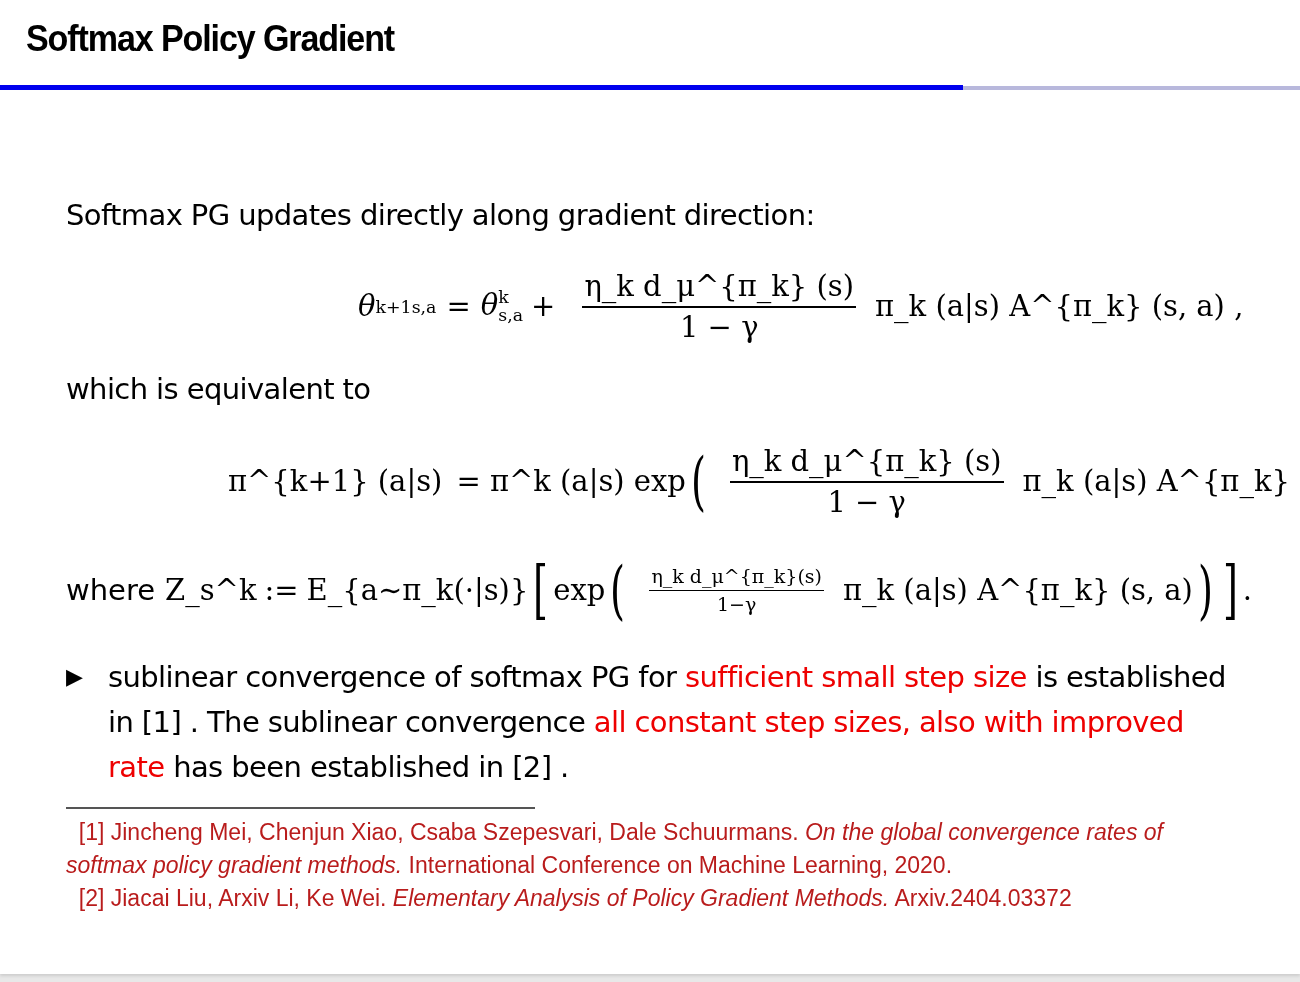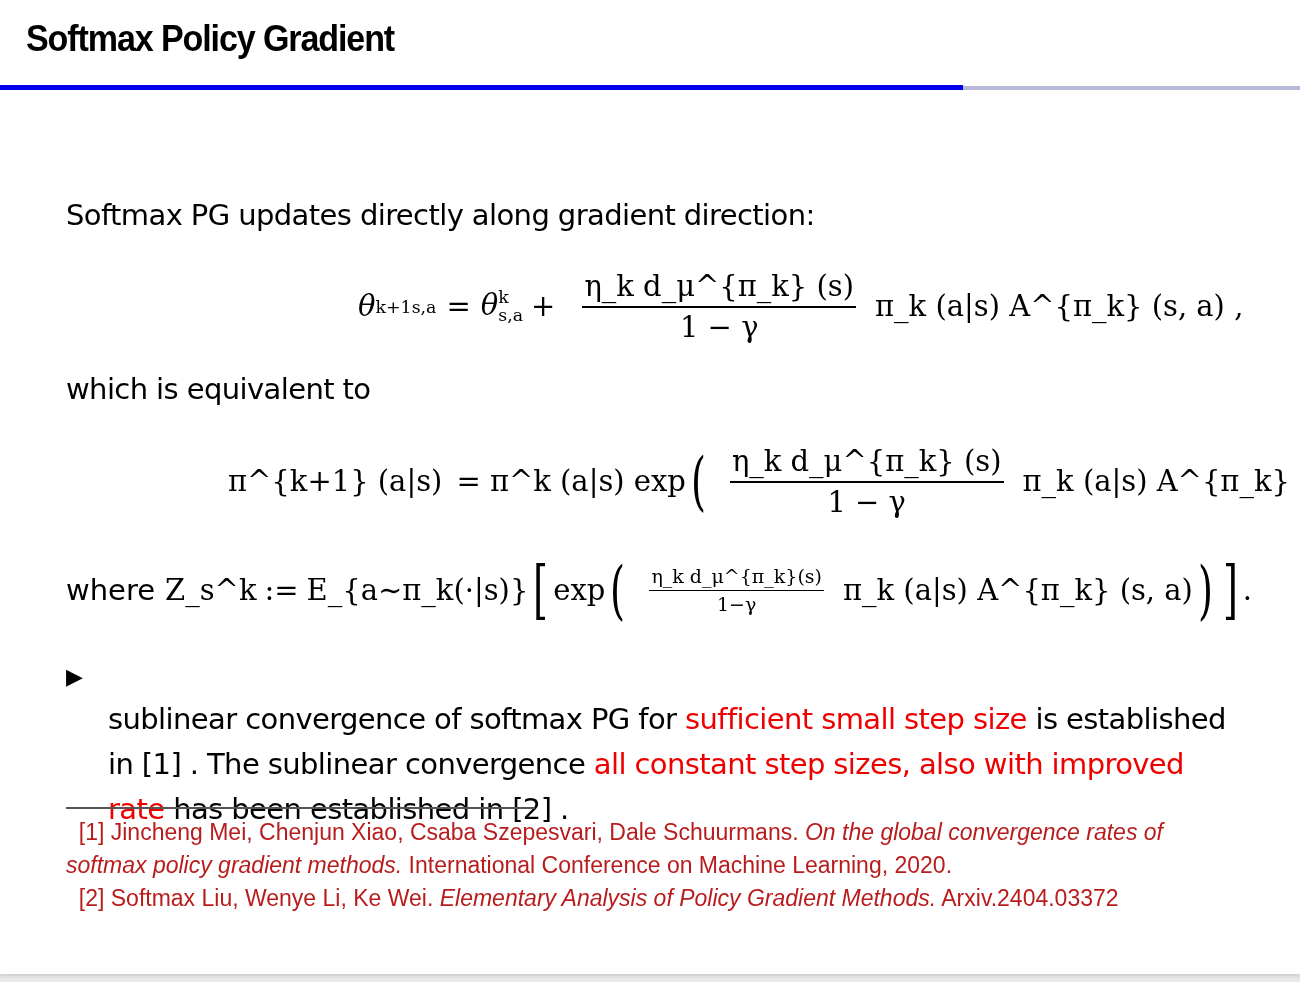--- a/index.html
+++ b/index.html
@@ -18,21 +18,21 @@
   .frac { display:inline-flex; flex-direction:column; align-items:center; margin:0 19px; }
   .frac .num { padding:0 2px 3px; border-bottom:2px solid #000; }
   .frac .den { padding-top:2px; }
   .frac.small { font-size:19px; }
   .frac.small .num { border-bottom-width:1.5px; }
   sup, sub { font-size:60%; }
   .paren-big { font-size:64px; font-weight:100; transform:scaleX(0.6); display:inline-block; line-height:1; }
   .bracket-big { font-size:64px; font-weight:100; transform:scaleX(0.6); display:inline-block; line-height:1; }
   .bullet { position:absolute; left:66px; top:664px; font-size:22px; }
   .bullet-text { position:absolute; left:108px; top:655px; width:1120px; font-size:29px; line-height:45px;
-                 letter-spacing:-0.6px;margin-top:42px; }
+                 letter-spacing:-0.6px; }
   .red { color:#ee0000; }
   .fn-rule { position:absolute; left:66px; top:807px; width:469px; height:2px; background:#555; }
   .footnotes { position:absolute; left:66px; top:816px; width:1180px; font-family:"Liberation Sans", sans-serif;
                font-size:23px; line-height:33px; color:#b91c1c; }
   .footnotes i { font-style:italic; }
 </style>
 </head>
 <body>
 
 <div class="slide">
@@ -93,15 +93,15 @@
   </div>
 
   <div class="bullet">▶</div>
   <div class="bullet-text">
     <span>sublinear convergence of softmax PG for </span><span class="red">sufficient small step size</span><span> is established in [1] . The sublinear convergence </span><span class="red">all constant step sizes, also with improved rate</span><span> has been established in [2] .</span>
   </div>
 
   <div class="fn-rule"></div>
   <div class="footnotes">
     <div>&nbsp;&nbsp;<span>[1]</span> <span>Jincheng Mei, Chenjun Xiao, Csaba Szepesvari, Dale Schuurmans.</span> <i>On the global convergence rates of softmax policy gradient methods.</i> <span>International Conference on Machine Learning, 2020.</span></div>
-    <div>&nbsp;&nbsp;<span>[2]</span> <span>Softmax Liu, Wenye Li, Ke Wei.</span> <i>Elementary Analysis of Policy Gradient Methods.</i> <span>Arxiv.2404.03372</span></div>
+    <div>&nbsp;&nbsp;<span>[2]</span> <span>Jiacai Liu, Arxiv Li, Ke Wei.</span> <i>Elementary Analysis of Policy Gradient Methods.</i> <span>Arxiv.2404.03372</span></div>
   </div>
 </div>
 
 </body></html>

